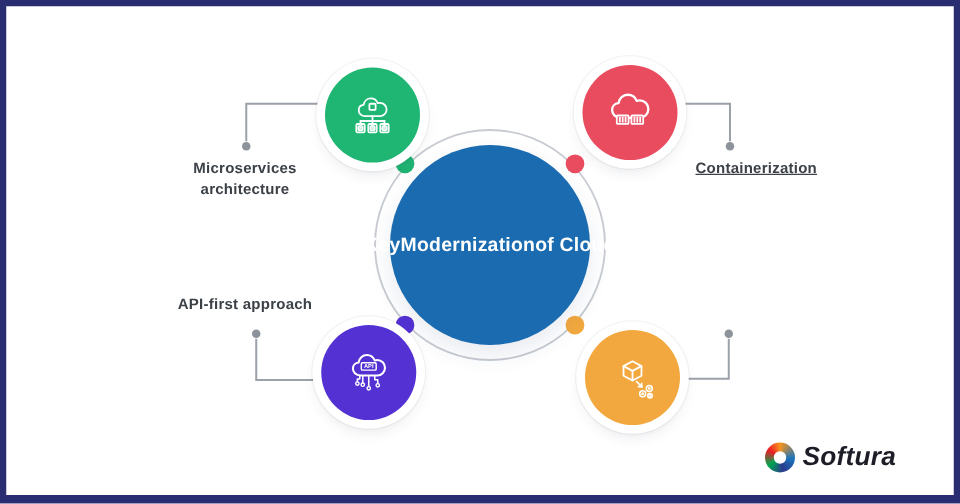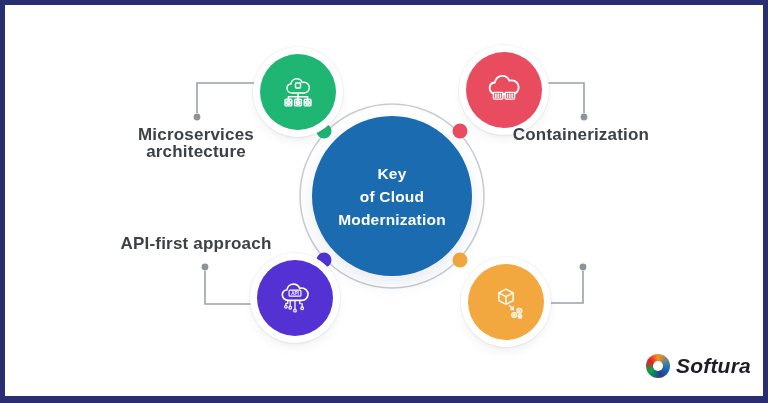--- a/index.html
+++ b/index.html
@@ -13,50 +13,50 @@
   .frame::after{
     content:"";position:absolute;inset:0;
     border:5px solid #292d72;border-bottom-width:7px;
     pointer-events:none;z-index:50;
   }
   .lines-layer{position:absolute;left:0;top:0;width:768px;height:403px;z-index:1;}
   
   .center-circle{
     position:absolute;left:312px;top:116px;width:160px;height:160px;
     background:#1a6bb0;border-radius:50%;
-    display:flex;flex-direction:column;align-items:center;justify-content:center;
+    display:flex;flex-direction:row;align-items:center;justify-content:center;
     z-index:3;box-shadow:0 8px 18px rgba(30,60,120,0.10);
   }
   .center-circle span{
     color:#ffffff;font-size:15.5px;font-weight:700;line-height:23px;
     letter-spacing:0.2px;text-align:center;white-space:nowrap;
   }
   
   .node{
     position:absolute;width:76px;height:76px;border-radius:50%;
     display:flex;align-items:center;justify-content:center;z-index:4;
     box-shadow:0 0 0 7px #ffffff, 0 0 0 8px rgba(60,70,90,0.06), 0 6px 14px rgba(40,50,70,0.18);
   }
   .node-tl{left:260px;top:54px;background:#1fb573;}
   .node-tr{left:466px;top:52px;background:#ea4c5f;}
   .node-bl{left:257px;top:260px;background:#5331d3;}
   .node-br{left:468px;top:264px;background:#f2a83e;}
   .node svg{display:block;}
   
   .label{
     position:absolute;z-index:5;text-align:center;
-    color:#3c4147;font-size:17px;font-weight:600;line-height:17px;letter-spacing:0.2px;
+    color:#3c4147;font-size:12px;font-weight:600;line-height:17px;letter-spacing:0.2px;
   }
   .label-tl{left:116px;top:126px;width:160px;}
-  .label-tr{left:501px;top:126px;width:160px;}
+  .label-tr{left:525px;top:126px;width:160px;text-decoration:underline;}
   .label-bl{left:101px;top:235px;width:190px;text-align:center;}
   .label-br{left:499px;top:233px;width:160px;}
   
   .logo{
-    position:absolute;left:646px;top:354px;z-index:6;
+    position:absolute;left:612px;top:354px;z-index:6;
     display:flex;align-items:center;gap:6px;
   }
   .logo-swirl{
     width:24px;height:24px;border-radius:50%;position:relative;
     background:conic-gradient(from 0deg,#f7941d,#1b75bb 95deg,#2b3990 165deg,#00a651 235deg,#ed1c24 305deg,#f7941d 360deg);
   }
   .logo-swirl::after{
     content:"";position:absolute;left:7px;top:7px;width:10px;height:10px;
     border-radius:50%;background:#ffffff;
   }
@@ -83,22 +83,22 @@
     <circle cx="583" cy="267" r="3.4" fill="#8d939b"></circle>
 
     <circle cx="324" cy="131" r="7.5" fill="#1fb573"></circle>
     <circle cx="460" cy="131" r="7.5" fill="#ea4c5f"></circle>
     <circle cx="324" cy="260" r="7.5" fill="#5331d3"></circle>
     <circle cx="460" cy="260" r="7.5" fill="#f2a83e"></circle>
   </svg>
 
   <div class="center-circle">
     <span>Key</span>
+    <span>Modernization</span>
     <span>of Cloud</span>
-    <span>Modernization</span>
   </div>
 
   <div class="node node-tl">
     <svg width="46" height="46" viewBox="0 0 48 48" fill="none" stroke="#ffffff" stroke-width="1.5" stroke-linecap="round" stroke-linejoin="round">
       <path d="M18 25 C14.5 25 12.5 22.5 12.5 20 C12.5 17.5 14.3 15.8 16.6 15.6 C17 12.5 19.5 10.2 22.6 10.2 C25.2 10.2 27.4 11.8 28.3 14.1 C28.9 13.9 29.5 13.8 30.2 13.8 C33.3 13.8 35.8 16.3 35.8 19.4 C35.8 22.5 33.3 25 30.2 25 Z"></path>
       <rect x="21.4" y="14.6" width="5.2" height="5.2" rx="0.8"></rect>
       <line x1="24" y1="25" x2="24" y2="29"></line>
       <line x1="14" y1="29" x2="34" y2="29"></line>
       <line x1="14" y1="29" x2="14" y2="31.5"></line>
       <line x1="24" y1="29" x2="24" y2="31.5"></line>

